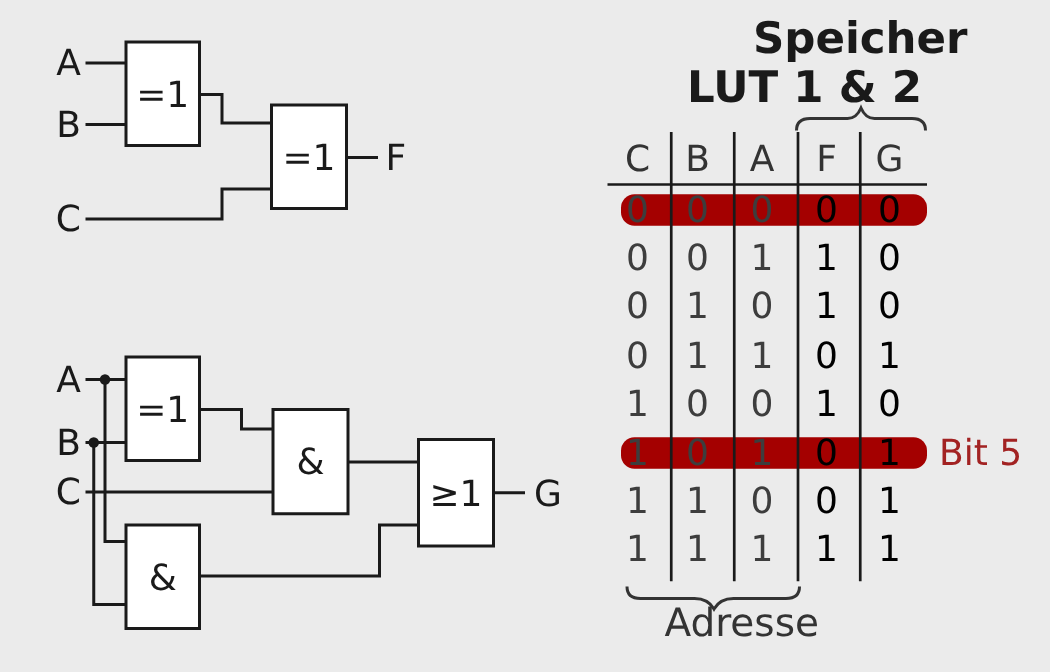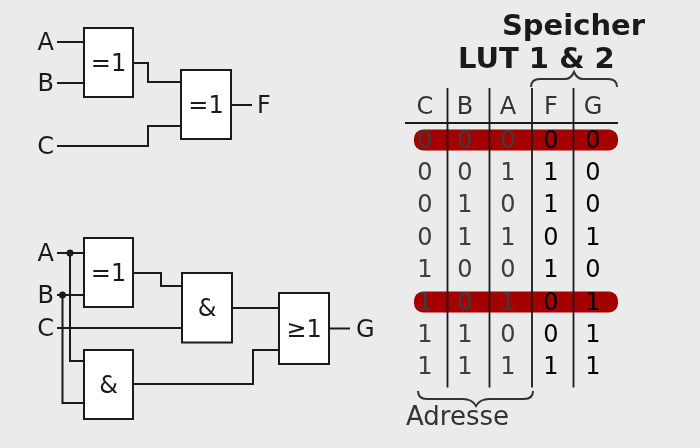--- a/index.html
+++ b/index.html
@@ -17,21 +17,21 @@
   .gate{text-align:center;}
   .title{font-size:29px;height:32px;line-height:32px;text-align:center;color:#1A1A1A;font-weight:bold;}
   .hdr{font-size:24px;height:30px;line-height:30px;width:36px;text-align:center;color:#333333;top:91px;}
   .cell{position:absolute;z-index:2;font-size:24px;height:30px;line-height:30px;width:36px;text-align:center;}
   .addr{color:#3D3D3D;}
   .data{color:#000000;}
   .colC{left:407px;} .colB{left:447px;} .colA{left:490px;} .colF{left:533px;} .colG{left:575px;}
   .r0{top:125px;} .r1{top:157px;} .r2{top:189px;} .r3{top:222px;}
   .r4{top:254px;} .r5{top:287px;} .r6{top:319px;} .r7{top:351px;}
   .bit-label{font-size:24px;height:28px;line-height:28px;color:#A22222;left:626px;}
-  .footer{font-size:26px;height:30px;line-height:30px;text-align:left;color:#333333;}
+  .footer{font-size:26px;height:30px;line-height:30px;text-align:right;color:#333333;}
 </style>
 </head>
 <body>
 
 <div id="stage">
 
   <svg id="wiring" width="700" height="448" viewBox="0 0 700 448">
 
     <g fill="none" stroke="#1A1A1A" stroke-width="2">
       <path d="M57,42 H84"></path>
@@ -144,16 +144,17 @@
   <span class="cell r6 colA addr">0</span>
   <span class="cell r6 colF data">0</span>
   <span class="cell r6 colG data">1</span>
 
   <span class="cell r7 colC addr">1</span>
   <span class="cell r7 colB addr">1</span>
   <span class="cell r7 colA addr">1</span>
   <span class="cell r7 colF data">1</span>
   <span class="cell r7 colG data">1</span>
 
+  <span class="txt bit-label" style="top:288px">Bit 5</span>
 
   <span class="txt footer" style="left:406px;top:401px;width:140px">Adresse</span>
 
 </div>
 
 </body></html>

